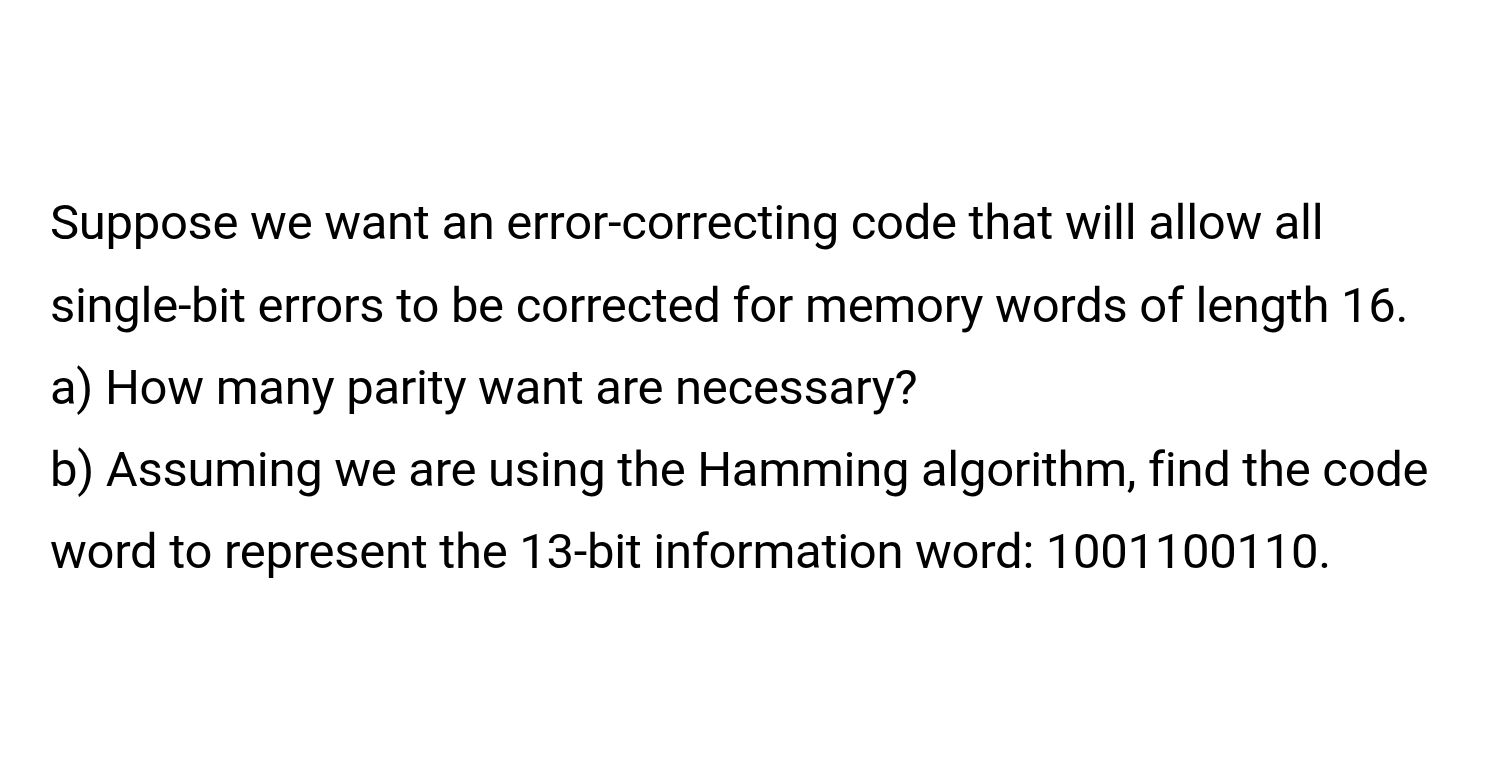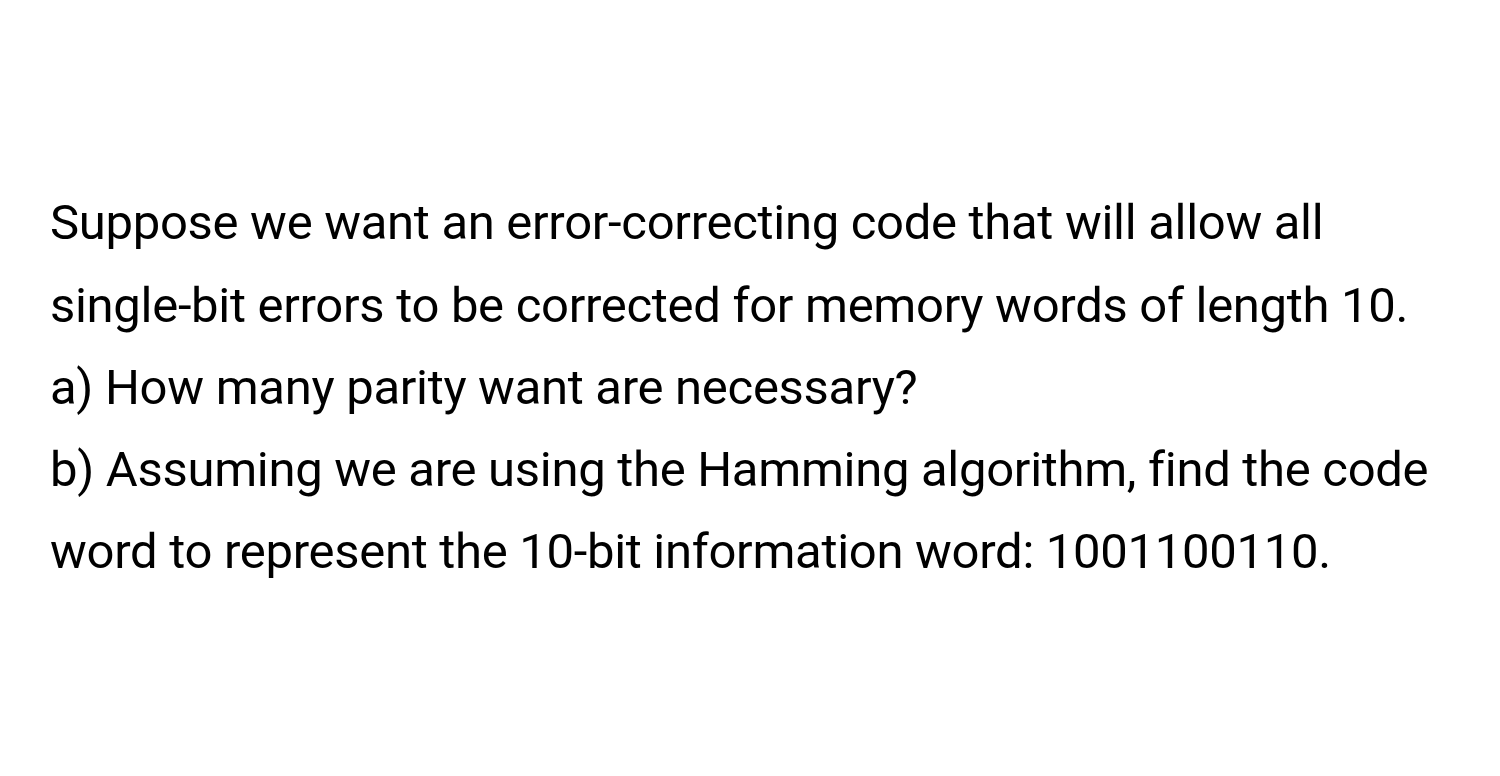--- a/index.html
+++ b/index.html
@@ -21,16 +21,16 @@
       line-height: 1.68;
       color: #000000;
       font-weight: 400;
       letter-spacing: -0.3px;
     }
   </style>
 </head>
 <body>
 
 <div class="content">
-  <span>Suppose we want an error-correcting code that will allow all single-bit errors to be corrected for memory words of length 10.</span><br>
+  <span>Suppose we want an error-correcting code that will allow all single-bit errors to be corrected for memory words of length 16.</span><br>
   <span>a) How many parity want are necessary?</span><br>
-  <span>b) Assuming we are using the Hamming algorithm, find the code word to represent the 10-bit information word: 1001100110.</span>
+  <span>b) Assuming we are using the Hamming algorithm, find the code word to represent the 13-bit information word: 1001100110.</span>
 </div>
 
 </body></html>

